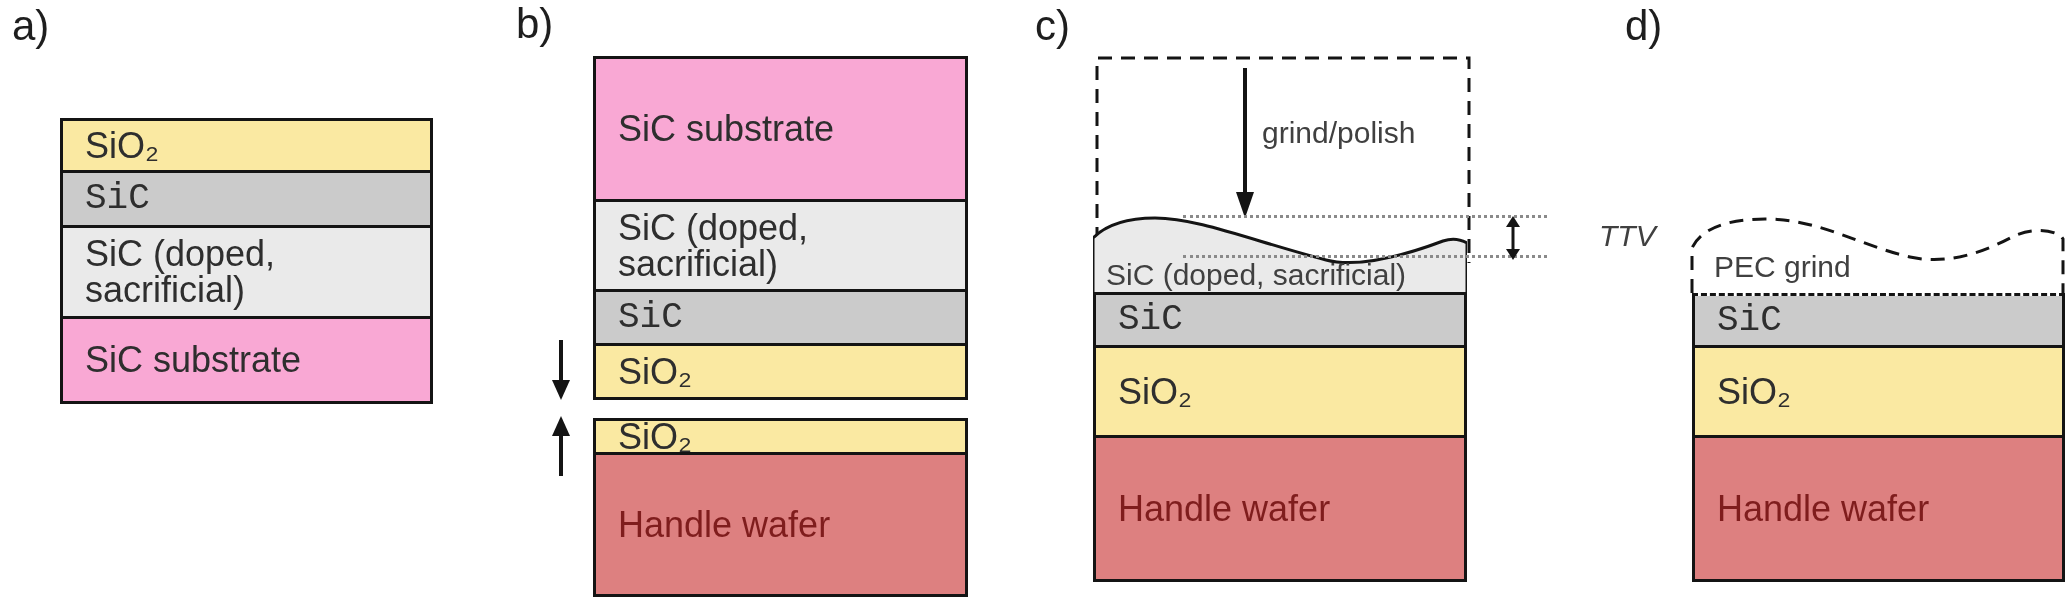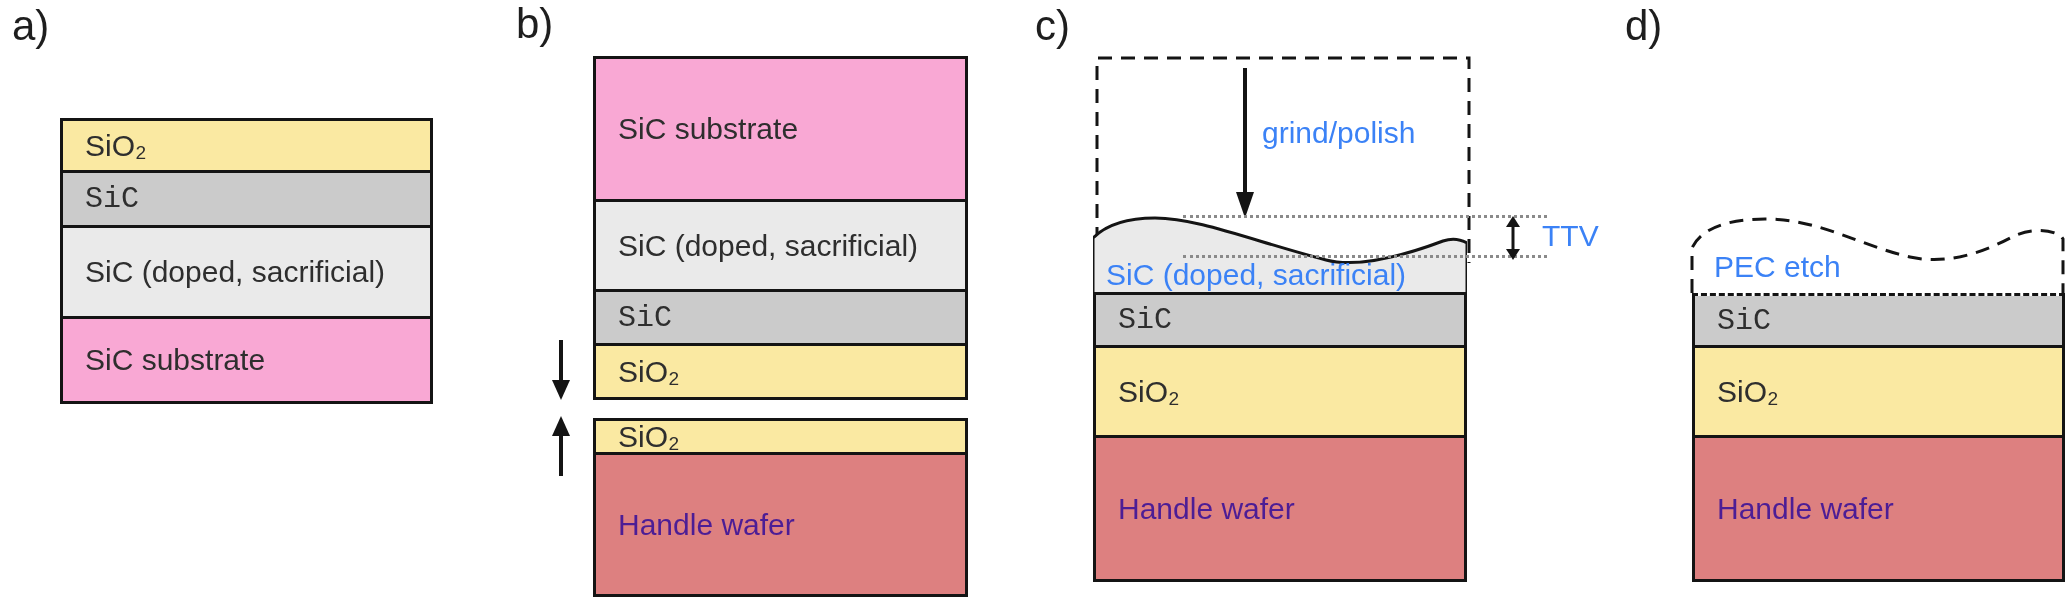--- a/index.html
+++ b/index.html
@@ -7,30 +7,30 @@
     position:relative; width:2070px; height:602px; background:#ffffff;
     font-family:"Liberation Sans","DejaVu Sans",sans-serif; color:#2e2e2e; overflow:hidden;
   }
   .panel-label { position:absolute; font-size:42px; color:#1e1e1e; }
   .stack {
     position:absolute; border:3px solid #141414; box-sizing:border-box;
     display:flex; flex-direction:column; background:#ffffff;
   }
   .layer {
     box-sizing:border-box; display:flex; align-items:center;
-    padding-left:22px; font-size:30px; line-height:1; overflow:visible; flex:0 0 auto;
+    padding-left:22px; font-size:36px; line-height:1; overflow:visible; flex:0 0 auto;
   }
   .layer + .layer { border-top:3px solid #141414; }
   .grow { flex:1 1 auto; }
   .yellow    { background:#FAE9A2; }
   .gray      { background:#CBCBCB;font-family:Liberation Mono, monospace; }
   .gray2     { background:#f9a8d4; }
   .lightgray { background:#EAEAEA; }
-  .red       { background:#DD8080; color:#4c1d95; }
-  .annot { position:absolute; font-size:30px; color:#3b82f6; white-space:nowrap; }
+  .red       { background:#DD8080; color:#7f1d1d; }
+  .annot { position:absolute; font-size:30px; color:#404040; white-space:nowrap; }
   .dotted-guide { position:absolute; height:0; border-top:3px dotted #8a8a8a; }
   svg { position:absolute; display:block; }
 </style>
 </head>
 <body>
 
 <div class="canvas">
 
   <div class="panel-label" style="left:12px; top:2px;">a)</div>
 
@@ -101,40 +101,40 @@
   </svg>
   <div class="annot" style="left:1106px; top:258px;">SiC (doped, sacrificial)</div>
 
   <div class="dotted-guide" style="left:1183px; top:215px; width:364px;"></div>
   <div class="dotted-guide" style="left:1183px; top:255px; width:364px;"></div>
   <svg style="left:1502px; top:215px;" width="22" height="46" viewBox="0 0 22 46">
     <line x1="11" y1="9" x2="11" y2="37" stroke="#141414" stroke-width="3"></line>
     <polygon points="11,1 4,12 18,12" fill="#141414"></polygon>
     <polygon points="11,45 4,34 18,34" fill="#141414"></polygon>
   </svg>
-  <div class="annot" style="left:1542px; top:219px;">TTV</div>
+  <div class="annot" style="left:1599px; top:219px;font-style:italic;">TTV</div>
 
   <div class="stack" style="left:1093px; top:292px; width:374px; height:290px;">
     <div class="layer gray" style="height:50px;">
       <span>SiC</span>
     </div>
     <div class="layer yellow" style="height:90px;">
       <span>SiO₂</span>
     </div>
     <div class="layer red grow">
       <span>Handle wafer</span>
     </div>
   </div>
 
   <div class="panel-label" style="left:1625px; top:2px;">d)</div>
 
   <svg style="left:1680px; top:203px;" width="390" height="92" viewBox="0 0 390 92">
     <path d="M 12,90 L 12,45 C 20,27 45,16 85,16 C 140,16 178,42 230,54 C 267,62 302,50 332,34 C 350,25 370,26 381,33 L 383,36 L 383,90" fill="none" stroke="#141414" stroke-width="3" stroke-dasharray="14 9"></path>
   </svg>
-  <div class="annot" style="left:1714px; top:250px;">PEC etch</div>
+  <div class="annot" style="left:1714px; top:250px;">PEC grind</div>
 
   <div class="stack" style="left:1692px; top:293px; width:373px; height:289px; border-top-style:dashed;">
     <div class="layer gray" style="height:49px;">
       <span>SiC</span>
     </div>
     <div class="layer yellow" style="height:90px;">
       <span>SiO₂</span>
     </div>
     <div class="layer red grow">
       <span>Handle wafer</span>

